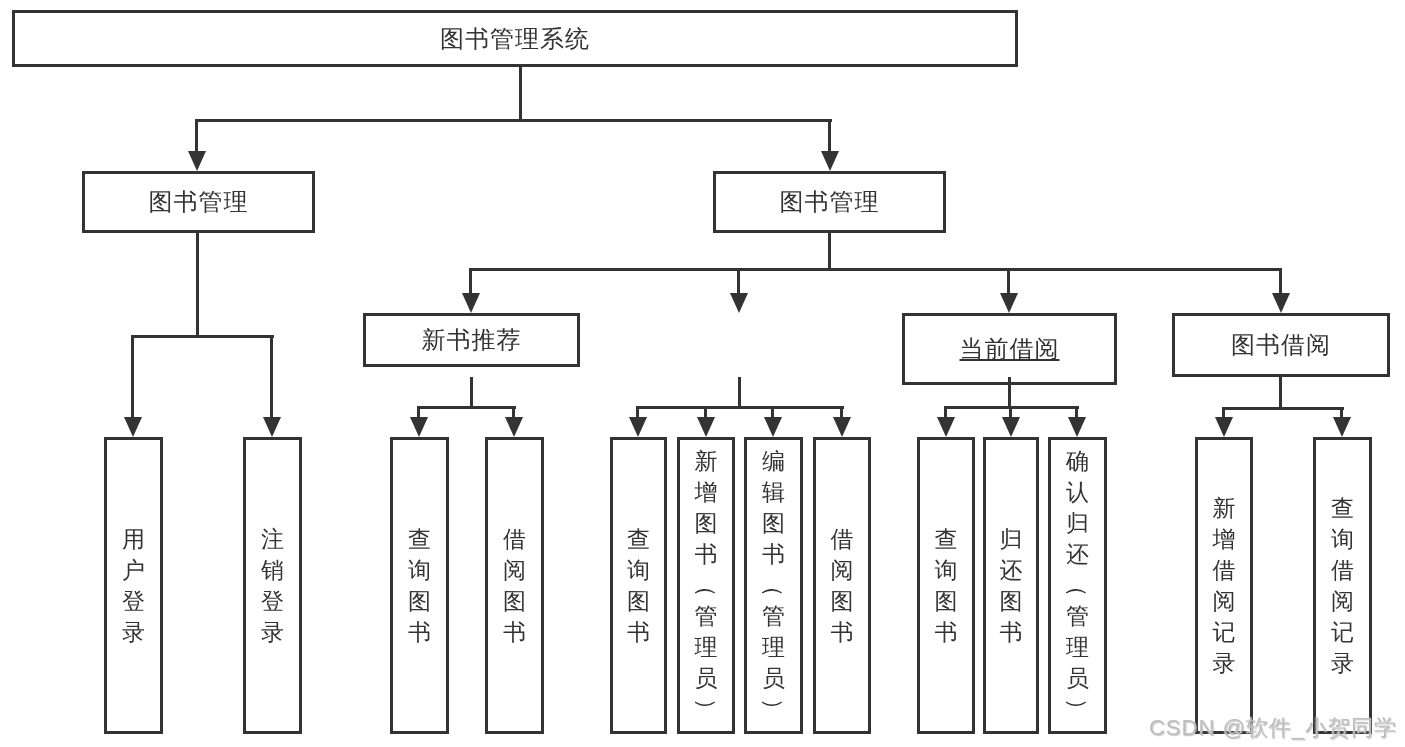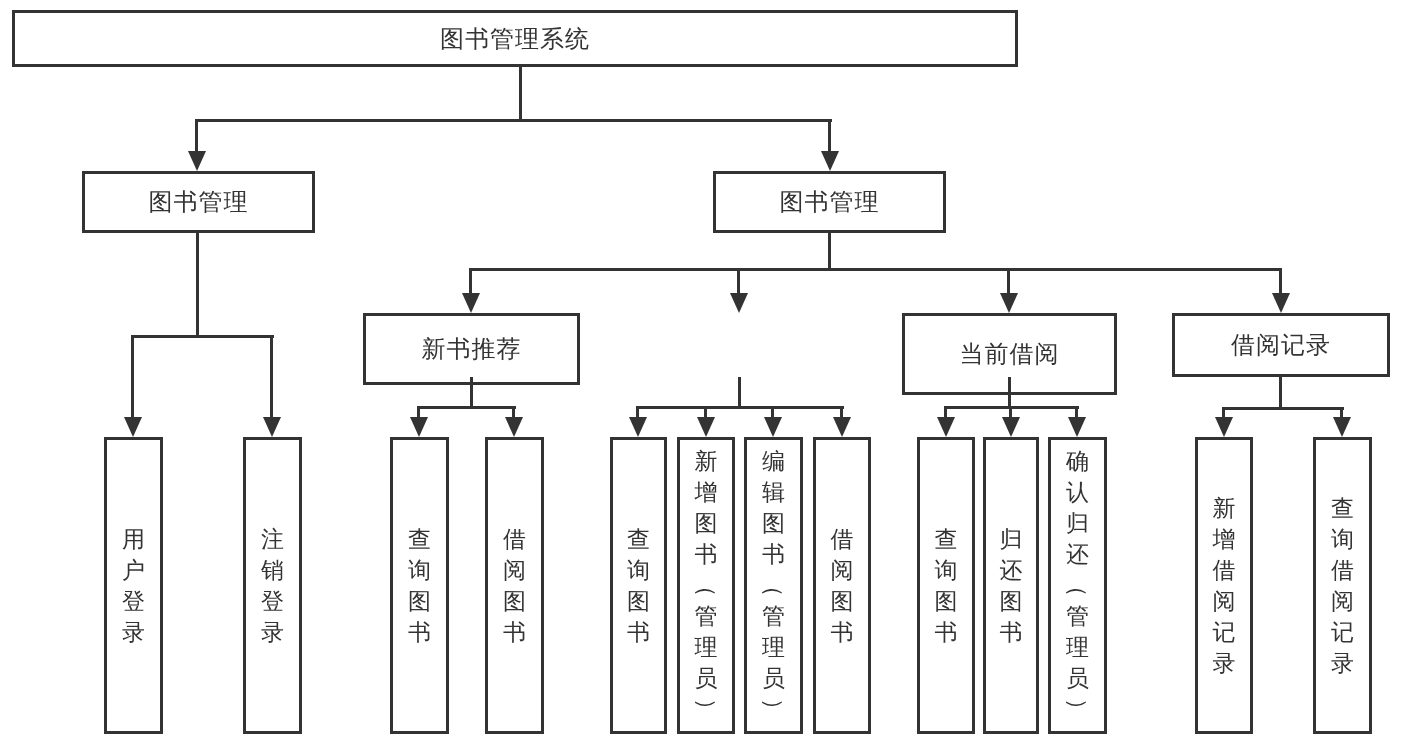--- a/index.html
+++ b/index.html
@@ -95,23 +95,23 @@
   </div>
   <div class="arrow" style="left:1000px; top:268px; height:45px;">
     <div class="stem"></div>
     <div class="head"></div>
   </div>
   <div class="arrow" style="left:1272px; top:268px; height:45px;">
     <div class="stem"></div>
     <div class="head"></div>
   </div>
 
-  <div class="node" style="left:363px; top:313px; width:217px; height:72px;">新书推荐</div>
-  <div class="node" style="left:902px; top:313px; width:215px; height:82px;">当前借阅</div>
-  <div class="node" style="left:1172px; top:313px; width:218px; height:64px;">借阅记录</div>
+  <div class="node" style="left:363px; top:313px; width:217px; height:54px;">新书推荐</div>
+  <div class="node" style="left:902px; top:313px; width:215px; height:72px;text-decoration:underline;">当前借阅</div>
+  <div class="node" style="left:1172px; top:313px; width:218px; height:64px;">图书借阅</div>
 
   <div class="vline" style="left:470px; top:377px; height:29px;"></div>
   <div class="hline" style="left:418px; top:406px; width:98px;"></div>
   <div class="arrow" style="left:410px; top:406px; height:31px;">
     <div class="stem"></div>
     <div class="head"></div>
   </div>
   <div class="arrow" style="left:505px; top:406px; height:31px;">
     <div class="stem"></div>
     <div class="head"></div>
@@ -257,14 +257,15 @@
     </div>
   <div class="vnode" style="left:1313px;">
       <span>查</span>
       <span>询</span>
       <span>借</span>
       <span>阅</span>
       <span>记</span>
       <span>录</span>
     </div>
 
+  <div id="watermark">CSDN @软件_小贺同学</div>
 
 </div>
 
 </body></html>

